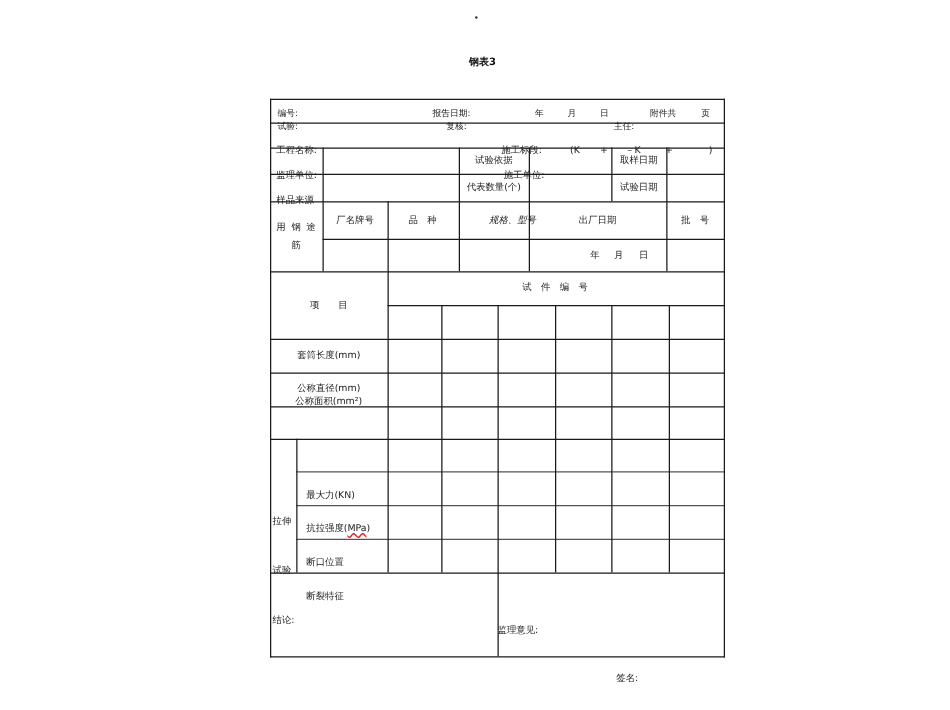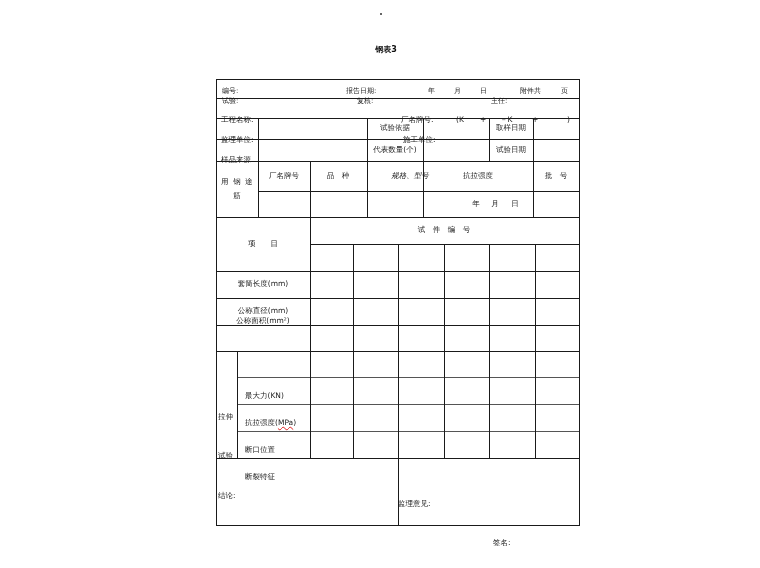--- a/index.html
+++ b/index.html
@@ -74,21 +74,21 @@
   <div class="v" style="left:533px; top:118px; height:99px;"></div>
   <div class="v" style="left:310px; top:161px; height:297px;"></div>
   <div class="v" style="left:353px; top:244px; height:214px;"></div>
   <div class="v" style="left:398px; top:244px; height:281px;"></div>
   <div class="v" style="left:444px; top:244px; height:214px;"></div>
   <div class="v" style="left:489px; top:244px; height:214px;"></div>
   <div class="v" style="left:535px; top:244px; height:214px;"></div>
   <div class="v" style="left:237px; top:351px; height:107px;"></div>
 
   <div class="t l" style="left:221px; top:88px;">工程名称:</div>
-  <div class="t l" style="left:401px; top:88px;">厂名牌号:</div>
+  <div class="t l" style="left:401px; top:88px;">施工标段:</div>
   <div class="t l" style="left:456px; top:88px;">(K</div>
   <div class="t l" style="left:480px; top:88px;">+</div>
   <div class="t l" style="left:500px; top:88px;">－K</div>
   <div class="t l" style="left:532px; top:88px;">+</div>
   <div class="t l" style="left:567px; top:88px;">)</div>
 
   <div class="t l" style="left:221px; top:108px;">监理单位:</div>
   <div class="t l" style="left:403px; top:108px;">施工单位:</div>
 
   <div class="t l" style="left:221px; top:128px;">样品来源</div>
@@ -98,21 +98,21 @@
   <div class="t l" style="left:221px; top:150px;">用</div>
   <div class="t l" style="left:245px; top:150px;">途</div>
   <div class="t c" style="left:395px; top:150px;">代表数量(个)</div>
   <div class="t c" style="left:511px; top:150px;">试验日期</div>
 
   <div class="t c" style="left:237px; top:182px;">钢</div>
   <div class="t c" style="left:237px; top:196px;">筋</div>
   <div class="t c" style="left:284px; top:176px;">厂名牌号</div>
   <div class="t c" style="left:338px; top:176px;">品　种</div>
   <div class="t c" style="left:410px; top:176px;font-style:italic;">规格、型号</div>
-  <div class="t c" style="left:478px; top:176px;">抗拉强度</div>
+  <div class="t c" style="left:478px; top:176px;">出厂日期</div>
   <div class="t c" style="left:556px; top:176px;">批　号</div>
   <div class="t c" style="left:476px; top:204px;">年</div>
   <div class="t c" style="left:495px; top:204px;">月</div>
   <div class="t c" style="left:515px; top:204px;">日</div>
 
   <div class="t c" style="left:263px; top:244px;">项　　目</div>
   <div class="t c" style="left:444px; top:230px;">试　件　编　号</div>
 
   <div class="t c" style="left:263px; top:284px;">套筒长度(mm)</div>
   <div class="t c" style="left:263px; top:311px;">公称直径(mm)</div>

